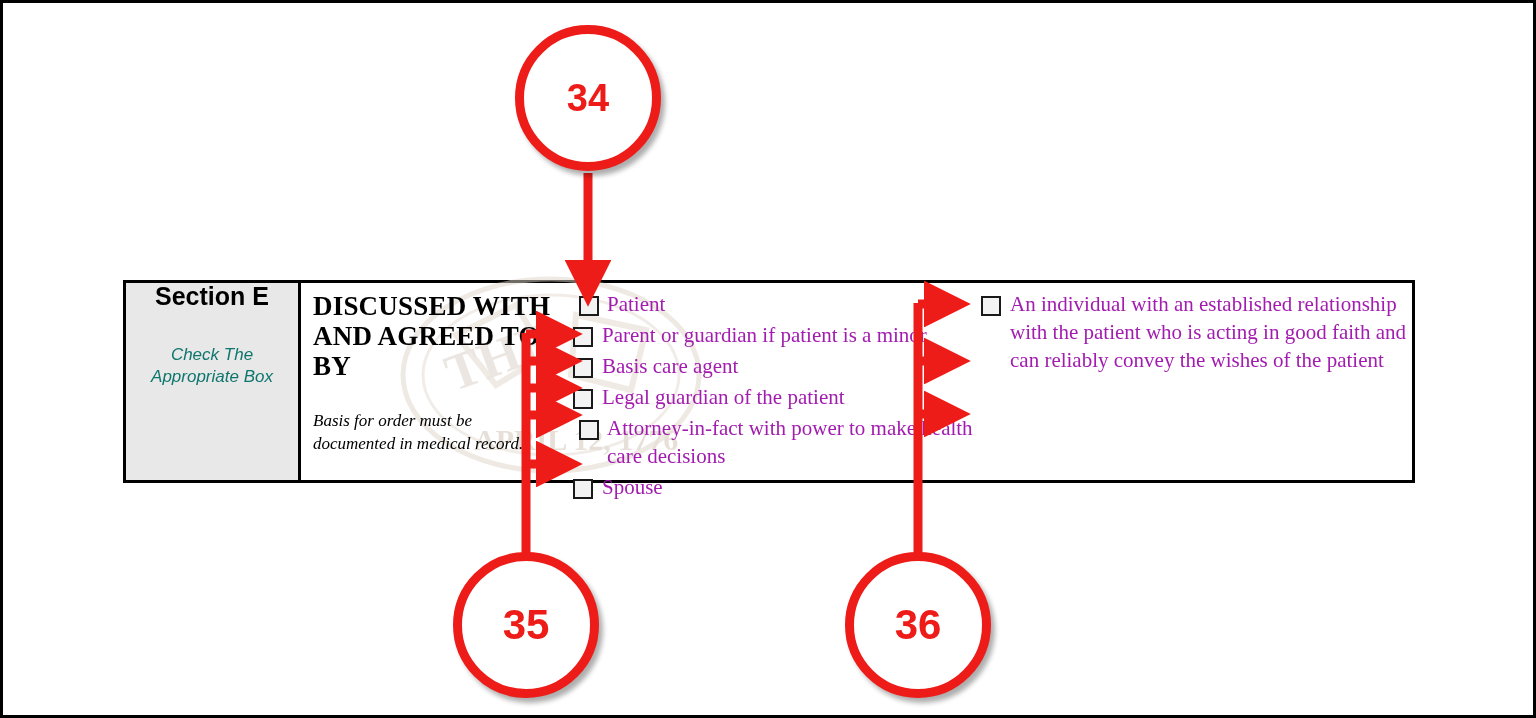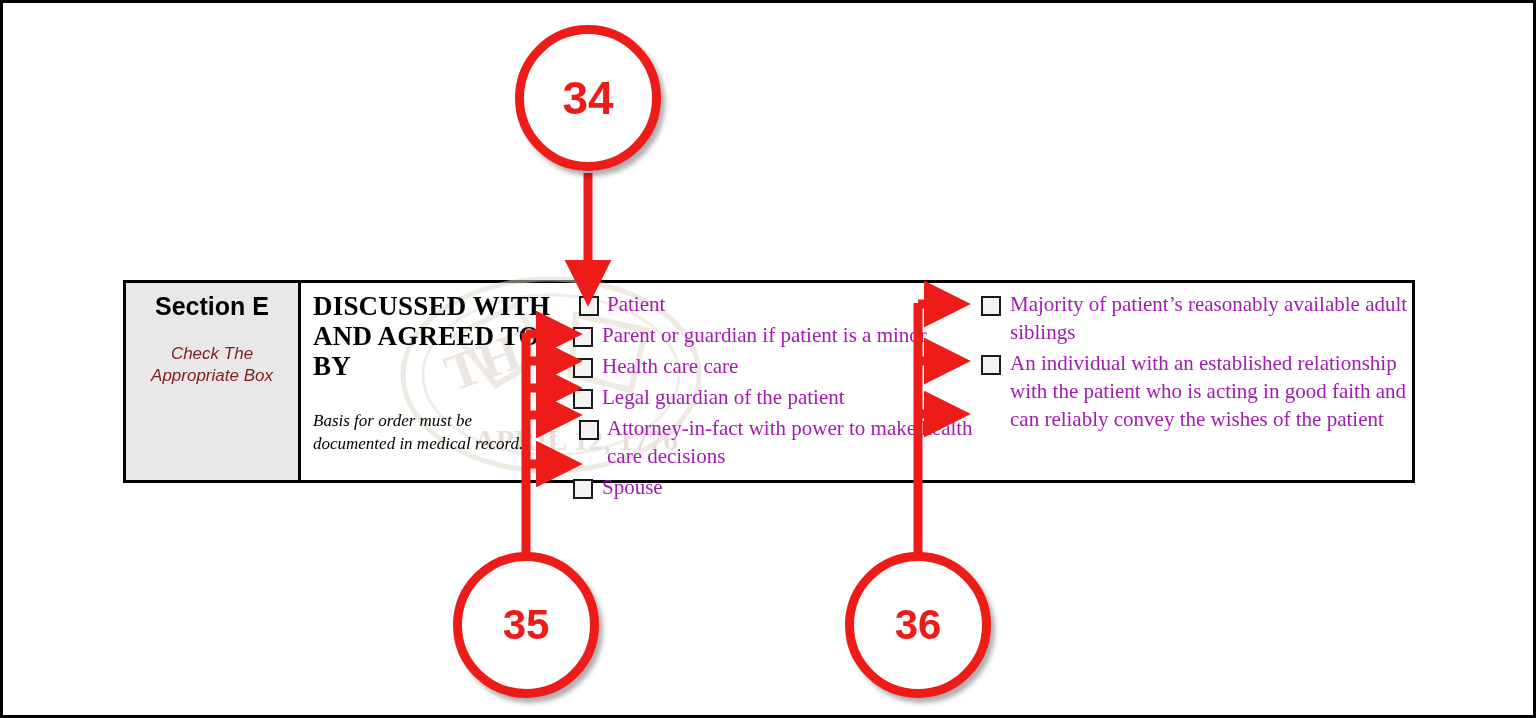--- a/index.html
+++ b/index.html
@@ -31,35 +31,34 @@
     display: flex;
     z-index: 3;
   }
   .section-label {
     width: 175px;
     flex: 0 0 175px;
     background: #e8e8e8;
     border-right: 3px solid #000000;
     box-sizing: border-box;
     text-align: center;
-    padding-top: 10px;
     font-family: "Liberation Sans", sans-serif;
   }
   .section-label .title {
     font-size: 25px;
     font-weight: bold;
     color: #000;
     letter-spacing: 0px;
     line-height: 1.1;
   }
   .section-label .sub {
-    margin-top: 22px;
+    margin-top: 33px;
     font-size: 17px;
     font-style: italic;
-    color: #7f1d1d;
+    color: #0f766e;
     line-height: 1.35;
   }
 
   .section-body {
     position: relative;
     flex: 1;
     padding: 0;
     background: transparent;
   }
 
@@ -142,21 +141,21 @@
     box-sizing: border-box;
     display: flex;
     align-items: center;
     justify-content: center;
     font-family: "Liberation Sans", sans-serif;
     font-weight: bold;
     color: #ee1c18;
     box-shadow: 4px 5px 5px rgba(0,0,0,0.32);
     z-index: 6;
   }
-  #callout-34 { left: 512px; top: 22px; width: 146px; height: 146px; font-size: 46px; text-align: center; }
+  #callout-34 { left: 512px; top: 22px; width: 146px; height: 146px; font-size: 38px; text-align: center; }
   #callout-35 { left: 450px; top: 549px; width: 146px; height: 146px; font-size: 42px; }
   #callout-36 { left: 842px; top: 549px; width: 146px; height: 146px; font-size: 42px; }
 
   
   #overlay {
     position: absolute;
     left: 0; top: 0;
     width: 1536px; height: 718px;
     z-index: 5;
     pointer-events: none;
@@ -197,41 +196,37 @@
         <div class="cb-row indent">
           <span class="cb"></span>
           <span class="cb-label">Patient</span>
         </div>
         <div class="cb-row">
           <span class="cb"></span>
           <span class="cb-label">Parent or guardian if patient is a minor</span>
         </div>
         <div class="cb-row">
           <span class="cb"></span>
-          <span class="cb-label">Health care care</span>
+          <span class="cb-label">Basis care agent</span>
         </div>
         <div class="cb-row">
           <span class="cb"></span>
           <span class="cb-label">Legal guardian of the patient</span>
         </div>
         <div class="cb-row indent">
           <span class="cb"></span>
           <span class="cb-label">Attorney-in-fact with power to make health care decisions</span>
         </div>
         <div class="cb-row">
           <span class="cb"></span>
           <span class="cb-label">Spouse</span>
         </div>
       </div>
 
       <div class="col col-right">
-        <div class="cb-row">
-          <span class="cb"></span>
-          <span class="cb-label">Majority of patient’s reasonably available adult siblings</span>
-        </div>
         <div class="cb-row">
           <span class="cb"></span>
           <span class="cb-label">An individual with an established relationship with the patient who is acting in good faith and can reliably convey the wishes of the patient</span>
         </div>
       </div>
 
     </div>
   </div>
 
   <svg id="overlay">

